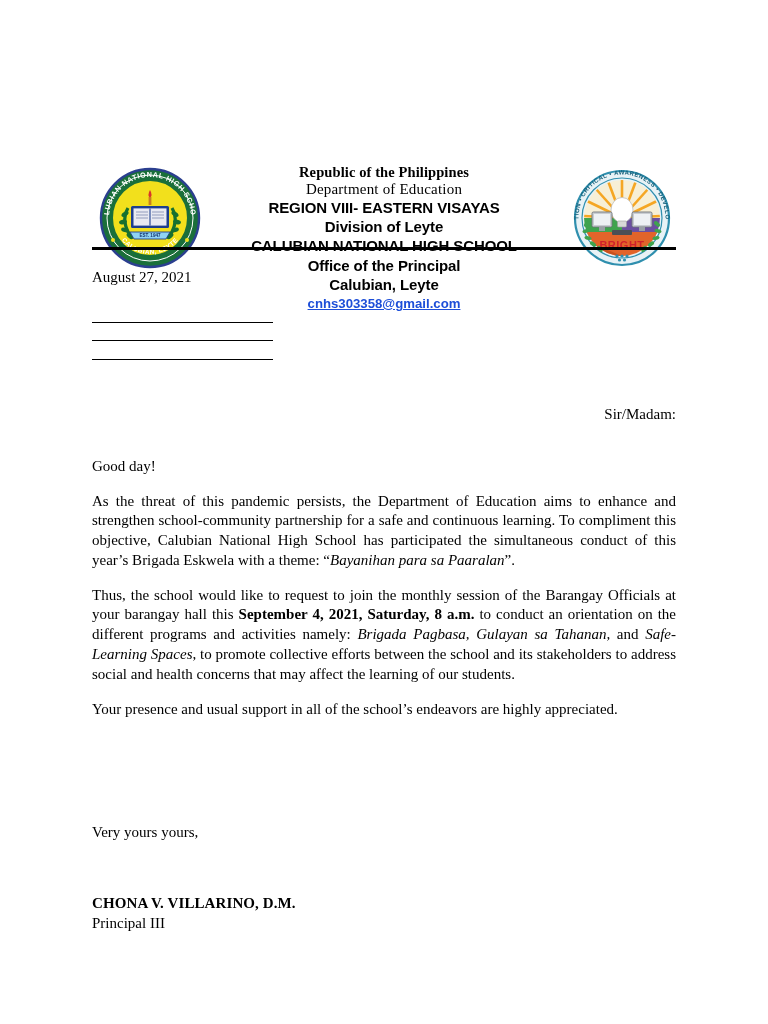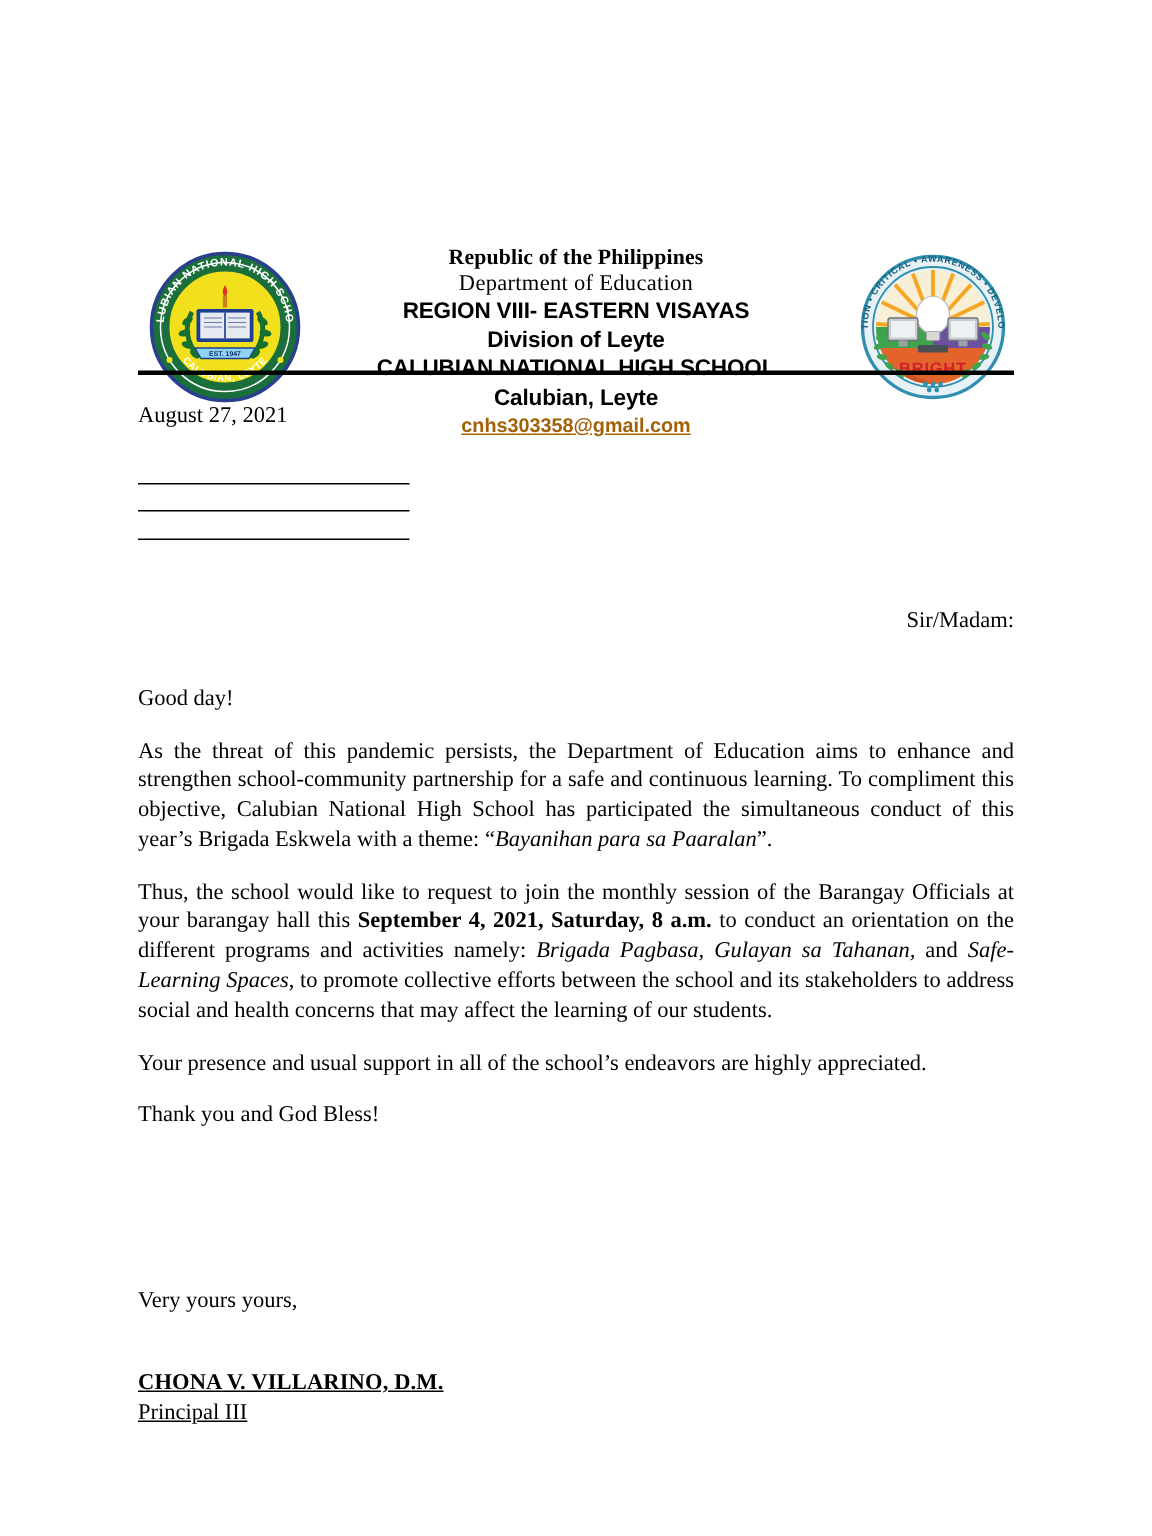--- a/index.html
+++ b/index.html
@@ -68,21 +68,21 @@
     font-weight: bold;
     font-size: 15px;
     line-height: 1.28;
     letter-spacing: -0.1px;
   }
   .hdr-email {
     font-family: "Liberation Sans", "DejaVu Sans", sans-serif;
     font-weight: bold;
     font-size: 13.2px;
     line-height: 1.28;
-    color: #a16207;
+    color: #1d4ed8;
     text-decoration: underline;
     display: inline-block;
     margin-top: 1px;
     text-align: right;
   }
 
   .hr-rule {
     position: absolute;
     left: 92px;
     top: 247px;
@@ -122,21 +122,21 @@
     text-justify: inter-word;
     line-height: 1.32;
   }
   .para.first { margin-top: 15px; }
 
   .para b { font-weight: bold; }
   .para i { font-style: italic; }
 
   .closing { margin-top: 104px; }
 
-  .signature-block { margin-top: 35px; text-decoration: underline; }
+  .signature-block { margin-top: 51px; }
   .sig-name {
     font-weight: bold;
     letter-spacing: 0.1px;
   }
   .sig-title { margin-top: 1px; }
 </style>
 </head>
 <body>
 
 <div class="page">
@@ -200,20 +200,21 @@
         </g>
       </svg>
     </div>
 
     <div class="header-text">
       <div class="hdr-republic">Republic of the Philippines</div>
       <div class="hdr-deped">Department of Education</div>
       <div class="hdr-sans">REGION VIII- EASTERN VISAYAS</div>
       <div class="hdr-sans">Division of Leyte</div>
       <div class="hdr-sans">CALUBIAN NATIONAL HIGH SCHOOL</div>
+      <div class="hdr-sans">Office of the Principal</div>
       <div class="hdr-sans">Calubian, Leyte</div>
       <div><a class="hdr-email" href="#">cnhs303358@gmail.com</a></div>
     </div>
 
     <div class="logo logo-right">
       <svg viewBox="0 0 104 104" xmlns="http://www.w3.org/2000/svg">
         <circle cx="52" cy="52" r="49" fill="#ffffff"></circle>
         <circle cx="52" cy="52" r="47" fill="#e8f2f6"></circle>
         <circle cx="52" cy="52" r="47" fill="none" stroke="#2f8fae" stroke-width="2.2"></circle>
         <circle cx="52" cy="52" r="40" fill="none" stroke="#2f8fae" stroke-width="1.2"></circle>
@@ -300,21 +301,20 @@
     <div class="salutation">Sir/Madam:</div>
 
     <div class="greeting">Good day!</div>
 
     <p class="para first"><span>As the threat of this pandemic persists, the Department of Education aims to enhance and strengthen school-community partnership for a safe and continuous learning. To compliment this objective, Calubian National High School has participated the simultaneous conduct of this year’s Brigada Eskwela with a theme: “</span><i>Bayanihan para sa Paaralan</i><span>”.</span></p>
 
     <p class="para"><span>Thus, the school would like to request to join the monthly session of the Barangay Officials at your barangay hall this </span><b>September 4, 2021, Saturday, 8 a.m.</b><span> to conduct an orientation on the different programs and activities namely: </span><i>Brigada Pagbasa, Gulayan sa Tahanan,</i><span> and </span><i>Safe-Learning Spaces</i><span>, to promote collective efforts between the school and its stakeholders to address social and health concerns that may affect the learning of our students.</span></p>
 
     <p class="para">Your presence and usual support in all of the school’s endeavors are highly appreciated.</p>
 
-    <p class="para">Thank you and God Bless!</p>
 
     <div class="closing">Very yours yours,</div>
 
     <div class="signature-block">
       <div class="sig-name">CHONA V. VILLARINO, D.M.</div>
       <div class="sig-title">Principal III</div>
     </div>
 
   </div>
 </div>

